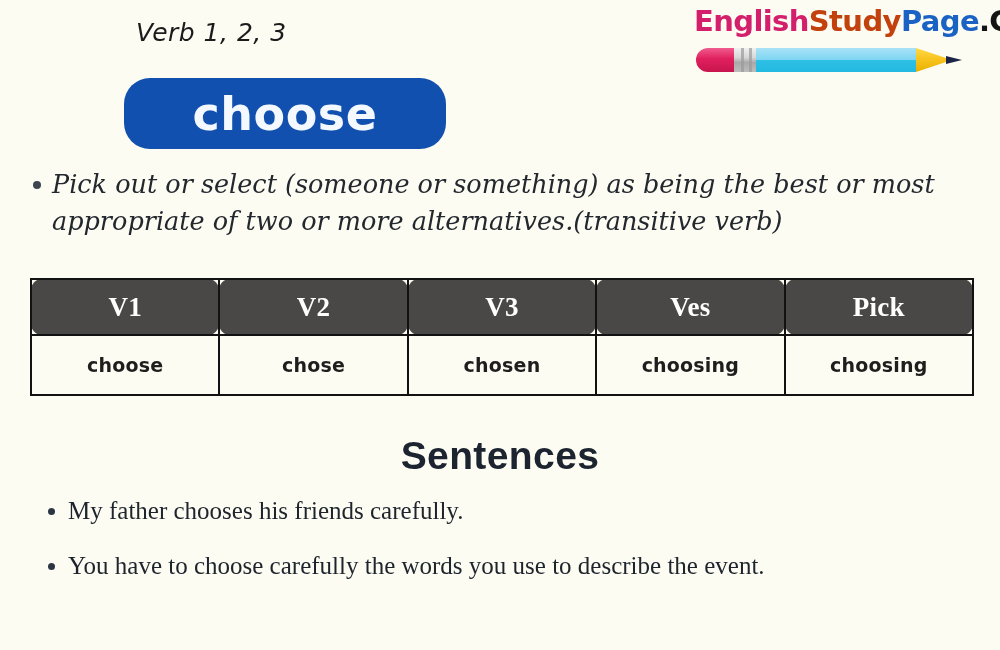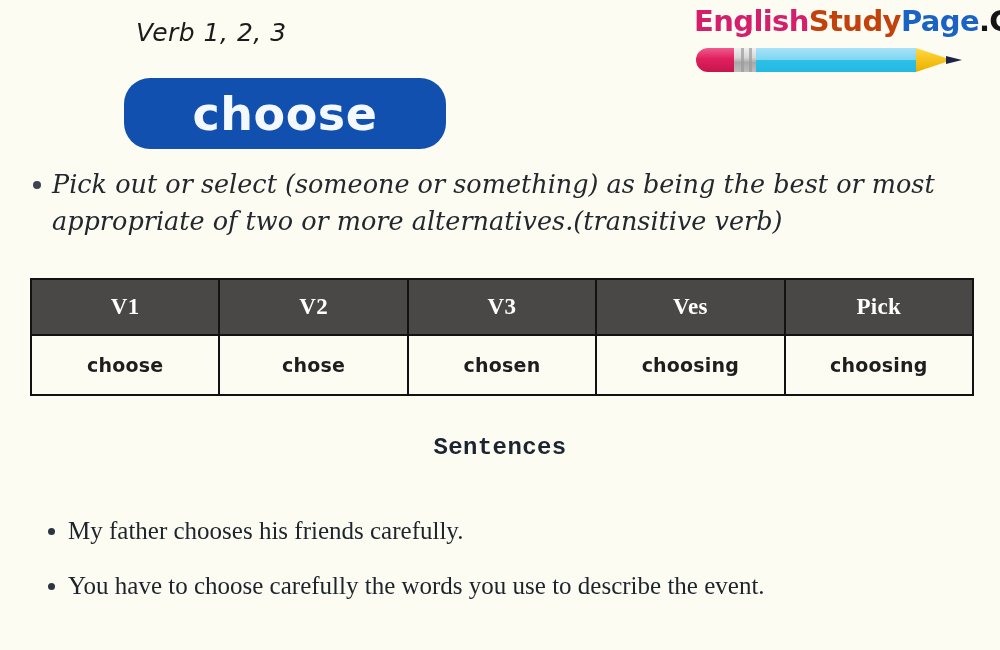--- a/index.html
+++ b/index.html
@@ -119,51 +119,52 @@
   .verb-table td {
     border: 2px solid #121212;
     text-align: center;
     width: 20%;
   }
   .verb-table th {
     background: #4a4846;
     color: #ffffff;
     font-family: "Liberation Serif", serif;
     font-weight: bold;
-    font-size: 23px;
+    font-size: 27px;
     height: 52px;
     letter-spacing: 0.3px;
+    border-radius: 11px;
   }
   .verb-table td {
     background: #fdfcf3;
     color: #1e1e1e;
     font-family: "DejaVu Sans", sans-serif;
     font-weight: bold;
     font-size: 19px;
     height: 56px;
     letter-spacing: 0.2px;
   }
 
   
   .sentences-heading {
     position: absolute;
     top: 434px;
     left: 0;
     width: 1000px;
     text-align: center;
-    font-family: Liberation Mono, monospace;
-    font-weight: bold;
-    font-size: 24px;
+    font-family: Liberation Sans, sans-serif;
+    font-weight: bold;
+    font-size: 39px;
     color: #1c2430;
     letter-spacing: 0.4px;
   }
 
   .sentence-list {
     position: absolute;
-    top: 518px;
+    top: 498px;
     left: 0;
     width: 1000px;
     margin: 0;
     padding: 0;
     list-style: none;
   }
   .sentence-list li {
     position: relative;
     padding-left: 68px;
     padding-right: 20px;

